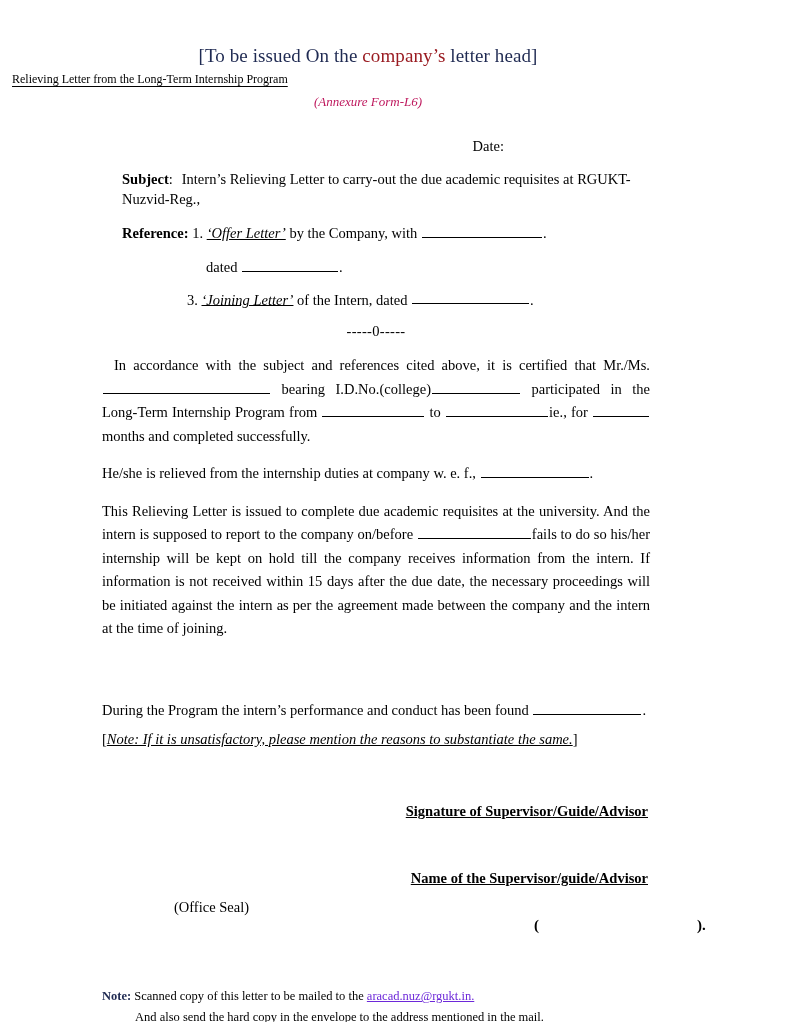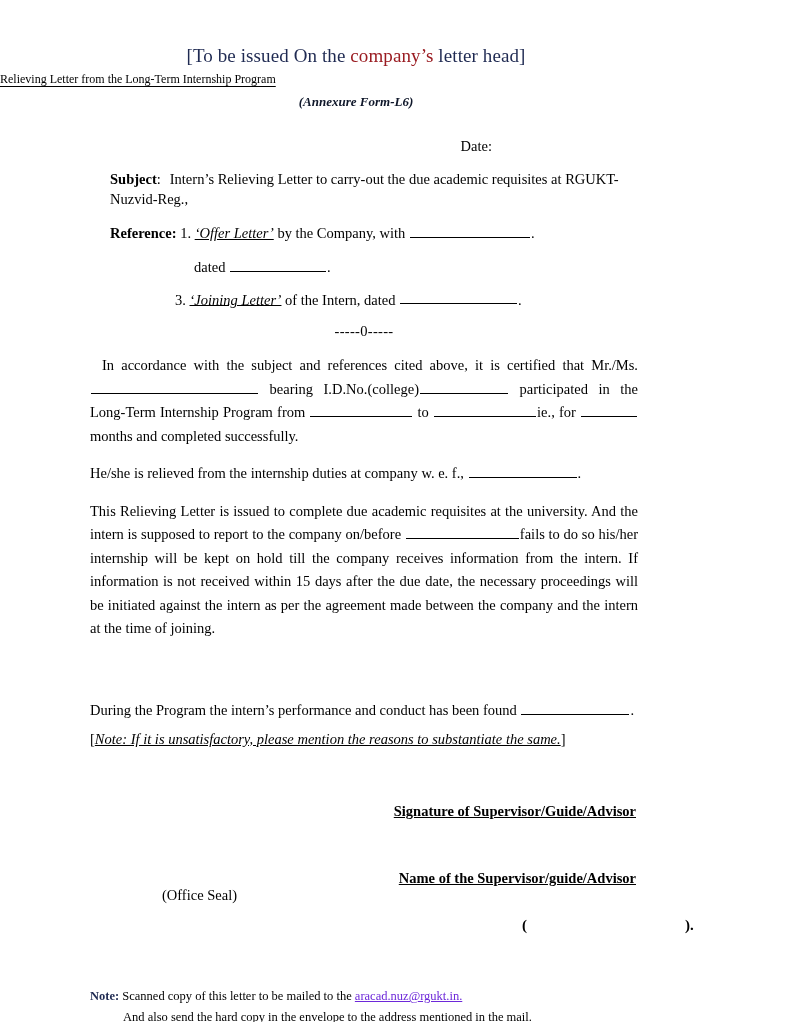--- a/index.html
+++ b/index.html
@@ -14,20 +14,21 @@
     color: #000000;
     font-size: 14.5px;
     position: relative;
     overflow: hidden;
   }
   .page {
     position: relative;
     width: 712px;
     height: 1022px;
     padding: 0;
+    margin-left: 12px;
   }
 
   
   .header-line1 {
     text-align: center;
     font-size: 19px;
     margin: 0;
     padding-top: 44px;
     line-height: 1.25;
     letter-spacing: 0.1px;
@@ -42,24 +43,24 @@
     line-height: 1.3;
     color: #000;
   }
   .header-title span {
     text-decoration: underline;
     text-underline-offset: 3px;
   }
   .header-annexure {
     text-align: center;
     font-size: 13px;
-    font-weight: bold;
+    font-weight: normal;
     font-style: italic;
     margin: 7px 0 0 0;
-    color: #0f172a;
+    color: #be185d;
   }
 
   
   .content {
     margin: 0 74px 0 90px;
   }
 
   .date-row {
     text-align: right;
     margin-top: 28px;
@@ -148,21 +149,21 @@
   .sig-name-block {
     margin-top: 50px;
   }
   .seal-row {
     position: relative;
     height: 26px;
   }
   .office-seal {
     position: absolute;
     left: 72px;
-    top: 0;
+    top: 12px;
     font-size: 14.5px;
     text-align: center;
   }
   .paren-row {
     position: relative;
     height: 26px;
     margin-top: 4px;
   }
   .paren-open {
     position: absolute;

